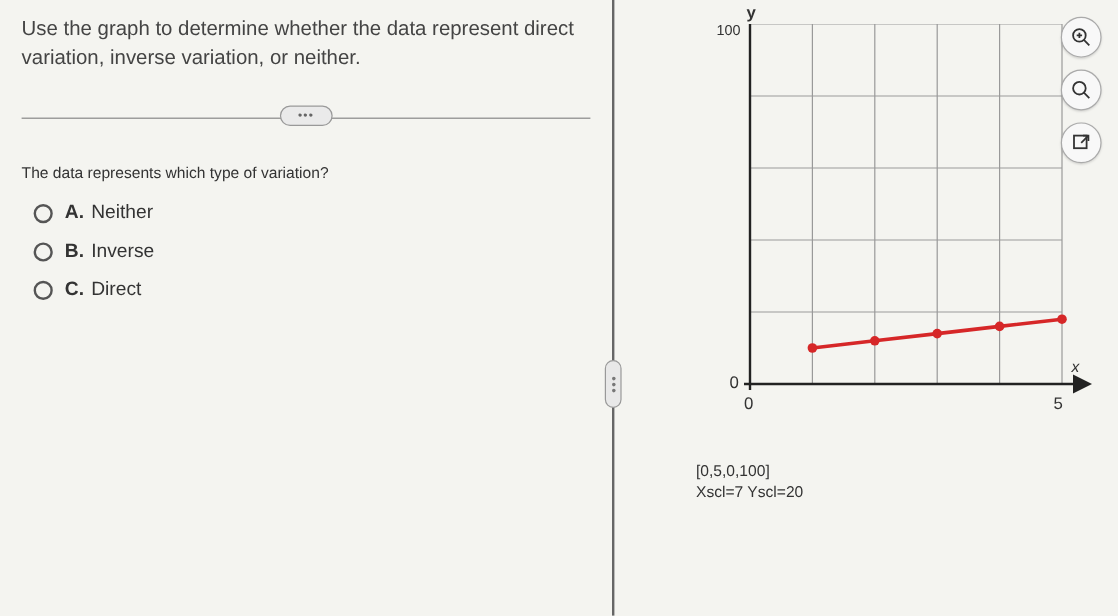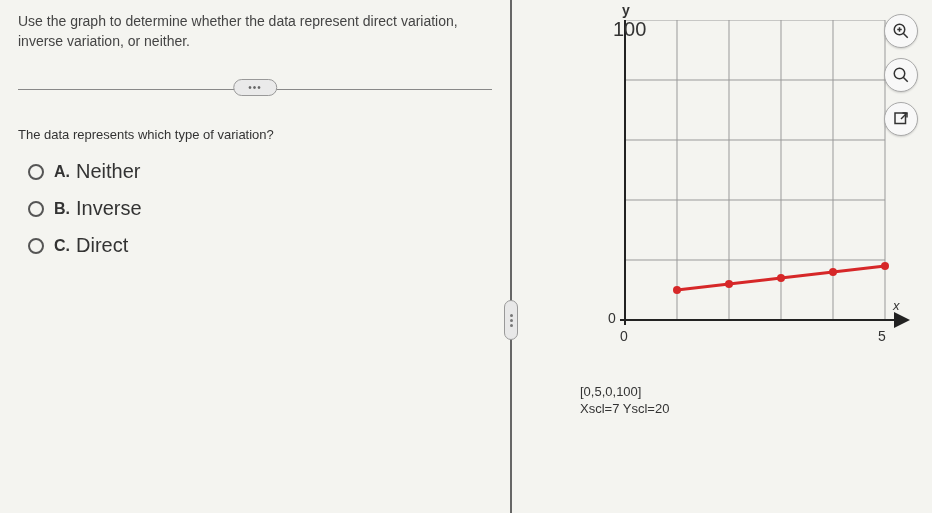--- a/index.html
+++ b/index.html
@@ -11,21 +11,21 @@
       display: flex;
       position: relative;
       color: #333;
     }
     .left-panel {
       width: 510px;
       padding: 12px 18px;
       position: relative;
     }
     .prompt {
-      font-size: 14px;
+      font-size: 17px;
       line-height: 1.4;
       color: #444;
       margin-bottom: 28px;
     }
     .divider-wrap {
       position: relative;
       height: 20px;
       margin-bottom: 28px;
     }
     .divider-line {
@@ -67,21 +67,21 @@
       border-radius: 50%;
       margin-right: 10px;
       flex-shrink: 0;
     }
     .choice-letter {
       font-weight: bold;
       margin-right: 6px;
       font-size: 16px;
     }
     .choice-text {
-      font-size: 20px;
+      font-size: 16px;
     }
     .vdiv {
       width: 2px;
       background: #666;
       height: 100%;
       position: relative;
     }
     .vtab {
       position: absolute;
       left: -6px;
@@ -101,21 +101,21 @@
     .right-panel {
       flex: 1;
       padding: 12px 18px;
       position: relative;
     }
     .graph-container {
       position: relative;
       margin-left: 50px;
       margin-top: 8px;
     }
-    .ylabel-top { position: absolute; left: 33px; top: -2px; font-size: 20px; }
+    .ylabel-top { position: absolute; left: 17px; top: -2px; font-size: 12px; }
     .axis-y-name { position: absolute; left: 42px; top: -18px; font-size: 14px; font-weight: bold; }
     .ylabel-bot { position: absolute; left: 28px; top: 290px; font-size: 14px; }
     .xlabel-0 { position: absolute; left: 40px; top: 308px; font-size: 14px; }
     .xlabel-5 { position: absolute; left: 298px; top: 308px; font-size: 14px; }
     .axis-x-name { position: absolute; left: 313px; top: 278px; font-size: 13px; font-style: italic;}
     .caption {
       margin-left: 50px;
       margin-top: 40px;
       font-size: 13px;
       color: #333;

